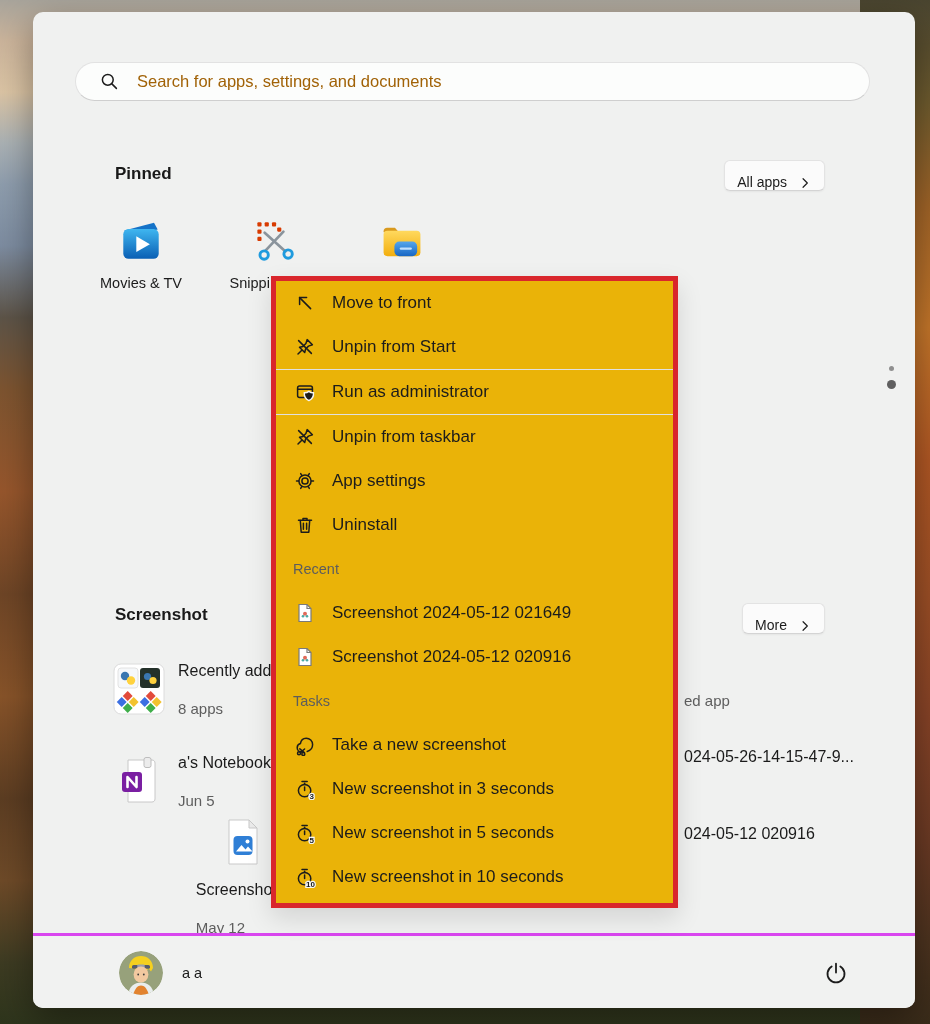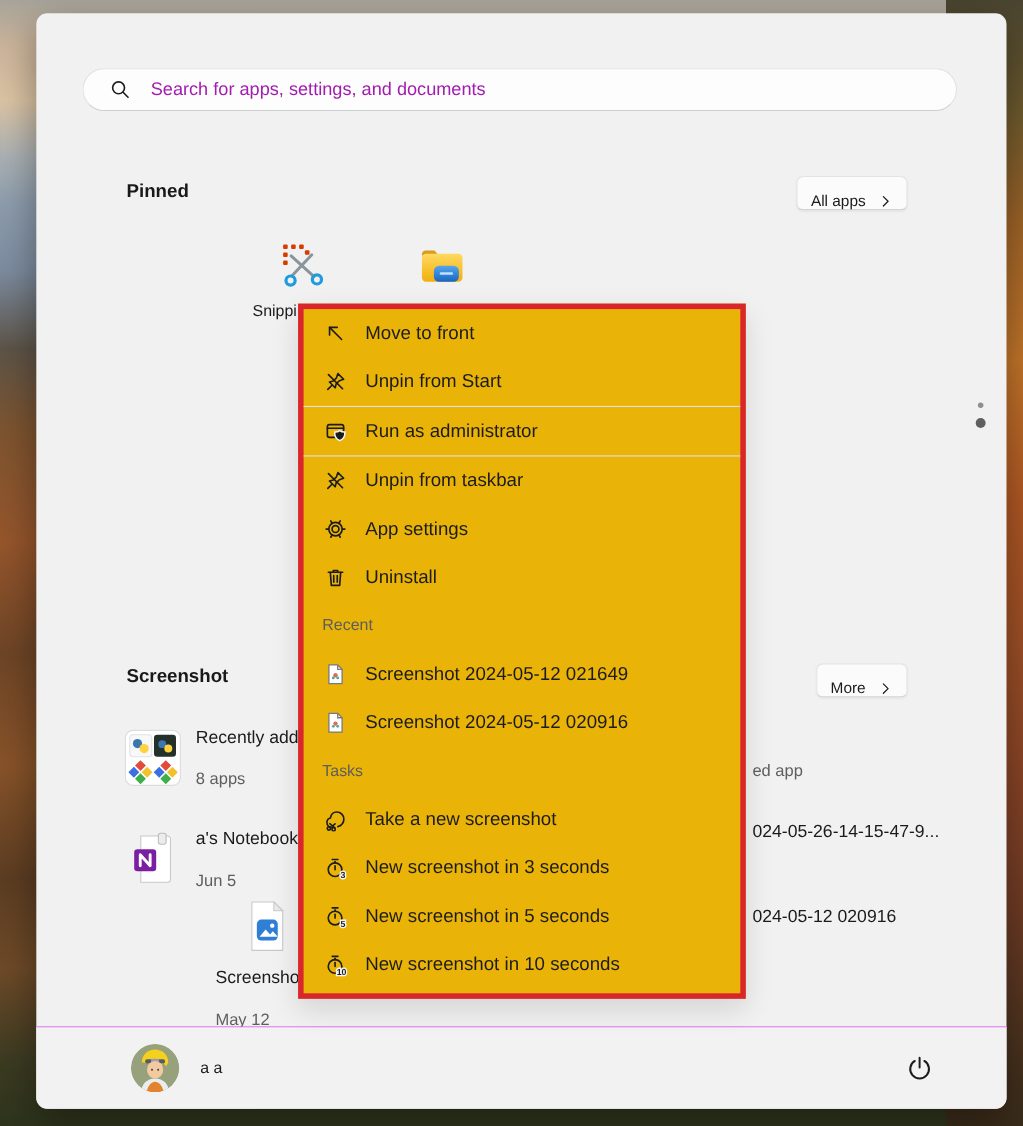--- a/index.html
+++ b/index.html
@@ -20,21 +20,21 @@
 
   
   .panel { position:absolute; left:33px; top:12px; width:882px; height:996px;
     background:#f0f1f0; border-radius:10px;
     box-shadow:0 12px 36px rgba(0,0,0,.38); }
 
   
   .searchbar { position:absolute; left:42px; top:50px; width:795px; height:39px;
     background:#fcfdfc; border:1px solid #e2e2e2; border-bottom-color:#cfcfcf;
     border-radius:20px; display:flex; align-items:center; padding:0 16px 0 24px; gap:18px; }
-  .searchbar .ph { color:#a21caf; font-size:16.5px; }
+  .searchbar .ph { color:#a16207; font-size:16.5px; }
 
   
   .hdr { position:absolute; font-size:17px; font-weight:700; color:#191919; }
   .pillbtn { position:absolute; height:31px; display:flex; align-items:flex-end; gap:11px;
     background:#fbfbfb; border:1px solid #e3e3e3; border-bottom-color:#d4d4d4;
     border-radius:6px; padding:0 12px; font-size:14px; color:#1b1b1b;
     box-shadow:0 1px 2px rgba(0,0,0,.05); cursor:default; }
 
   
   .tile { position:absolute; width:96px; top:203px; display:flex; flex-direction:column;
@@ -66,21 +66,21 @@
     gap:15px; font-size:17px; color:#1c1c1c; cursor:default; }
   .mic { width:24px; height:24px; flex:none; display:flex; align-items:center;
     justify-content:center; }
   .mil { white-space:nowrap; }
   .msec { height:44px; flex:none; display:flex; align-items:center; padding-left:17px;
     font-size:14.5px; color:#5d5d5d; }
   .mdiv { height:1px; flex:none; background:#e0e0e0; }
 
   
   .footer { position:absolute; left:0; bottom:0; width:882px; height:75px;
-    border-top:1px solid #d946ef; background:#f1f2f1; border-radius:0 0 10px 10px;padding-left:13px; }
+    border-top:3px solid #d946ef; background:#f1f2f1; border-radius:0 0 10px 10px;padding-left:13px; }
   .userchip { position:absolute; left:86px; top:15px; display:flex; align-items:center;
     gap:19px; cursor:default; }
   .avatar { width:44px; height:44px; border-radius:50%; overflow:hidden; flex:none; }
   .uname { font-size:14.5px; color:#1b1b1b; }
   .powerbtn { position:absolute; right:58px; top:16px; width:42px; height:42px;
     display:flex; align-items:center; justify-content:center; border-radius:5px; cursor:default; }
 
   svg { display:block; }
   .stk { fill:none; stroke:#1c1c1c; stroke-width:1.5; stroke-linecap:round; stroke-linejoin:round; }
   .timer-num { font-size:8px; font-weight:bold; fill:#1b1b1b;
@@ -107,20 +107,36 @@
   <div class="hdr" style="left:82px; top:152px;">Pinned</div>
   <div class="pillbtn" style="right:90px; top:148px;">
     <span>All apps</span>
     <span>
       <svg width="14" height="14" viewBox="0 0 18 18">
           <path class="stk" d="M6.5 3.5l5.5 5.5-5.5 5.5" stroke="#454545" stroke-width="1.5"></path>
         </svg>
     </span>
   </div>
 
+  <div class="tile" style="left:60px;">
+    <span class="ticon">
+      <svg width="50" height="50" viewBox="0 0 48 48">
+        <defs>
+            <linearGradient id="mv" x1="0" y1="0" x2="0" y2="1">
+          <stop offset="0" stop-color="#3fb6f0"></stop>
+              <stop offset="1" stop-color="#0a5fb4"></stop>
+            </linearGradient>
+          </defs>
+        <path d="M8 14L36.5 6.5 40 13 11 20z" fill="#1573c8"></path>
+        <rect x="7" y="12.5" width="34" height="28.5" rx="5" fill="url(#mv)"></rect>
+        <path d="M19.5 19.5l13 7.5-13 7.5z" fill="#ffffff"></path>
+      </svg>
+    </span>
+    <span class="tlabel">Movies &amp; TV</span>
+  </div>
 
   <div class="tile" style="left:192px;">
     <span class="ticon">
       <svg width="50" height="50" viewBox="0 0 48 48">
         <g fill="#d83b01">
           <rect x="9" y="6" width="4" height="4" rx="1"></rect>
             <rect x="16" y="6" width="4" height="4" rx="1"></rect>
           <rect x="23" y="6" width="4" height="4" rx="1"></rect>
             <rect x="9" y="13" width="4" height="4" rx="1"></rect>
           <rect x="9" y="20" width="4" height="4" rx="1"></rect>

